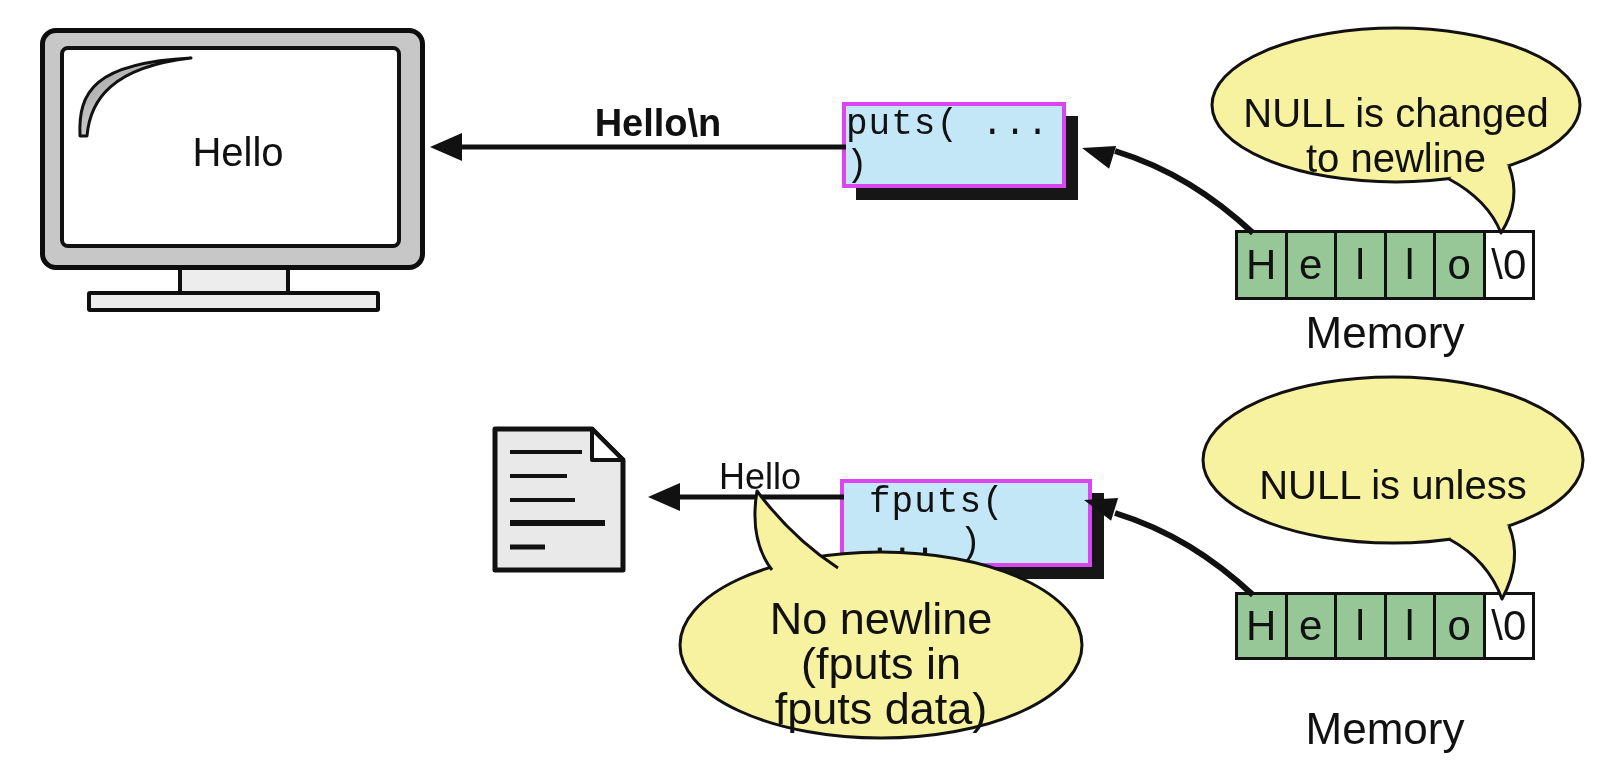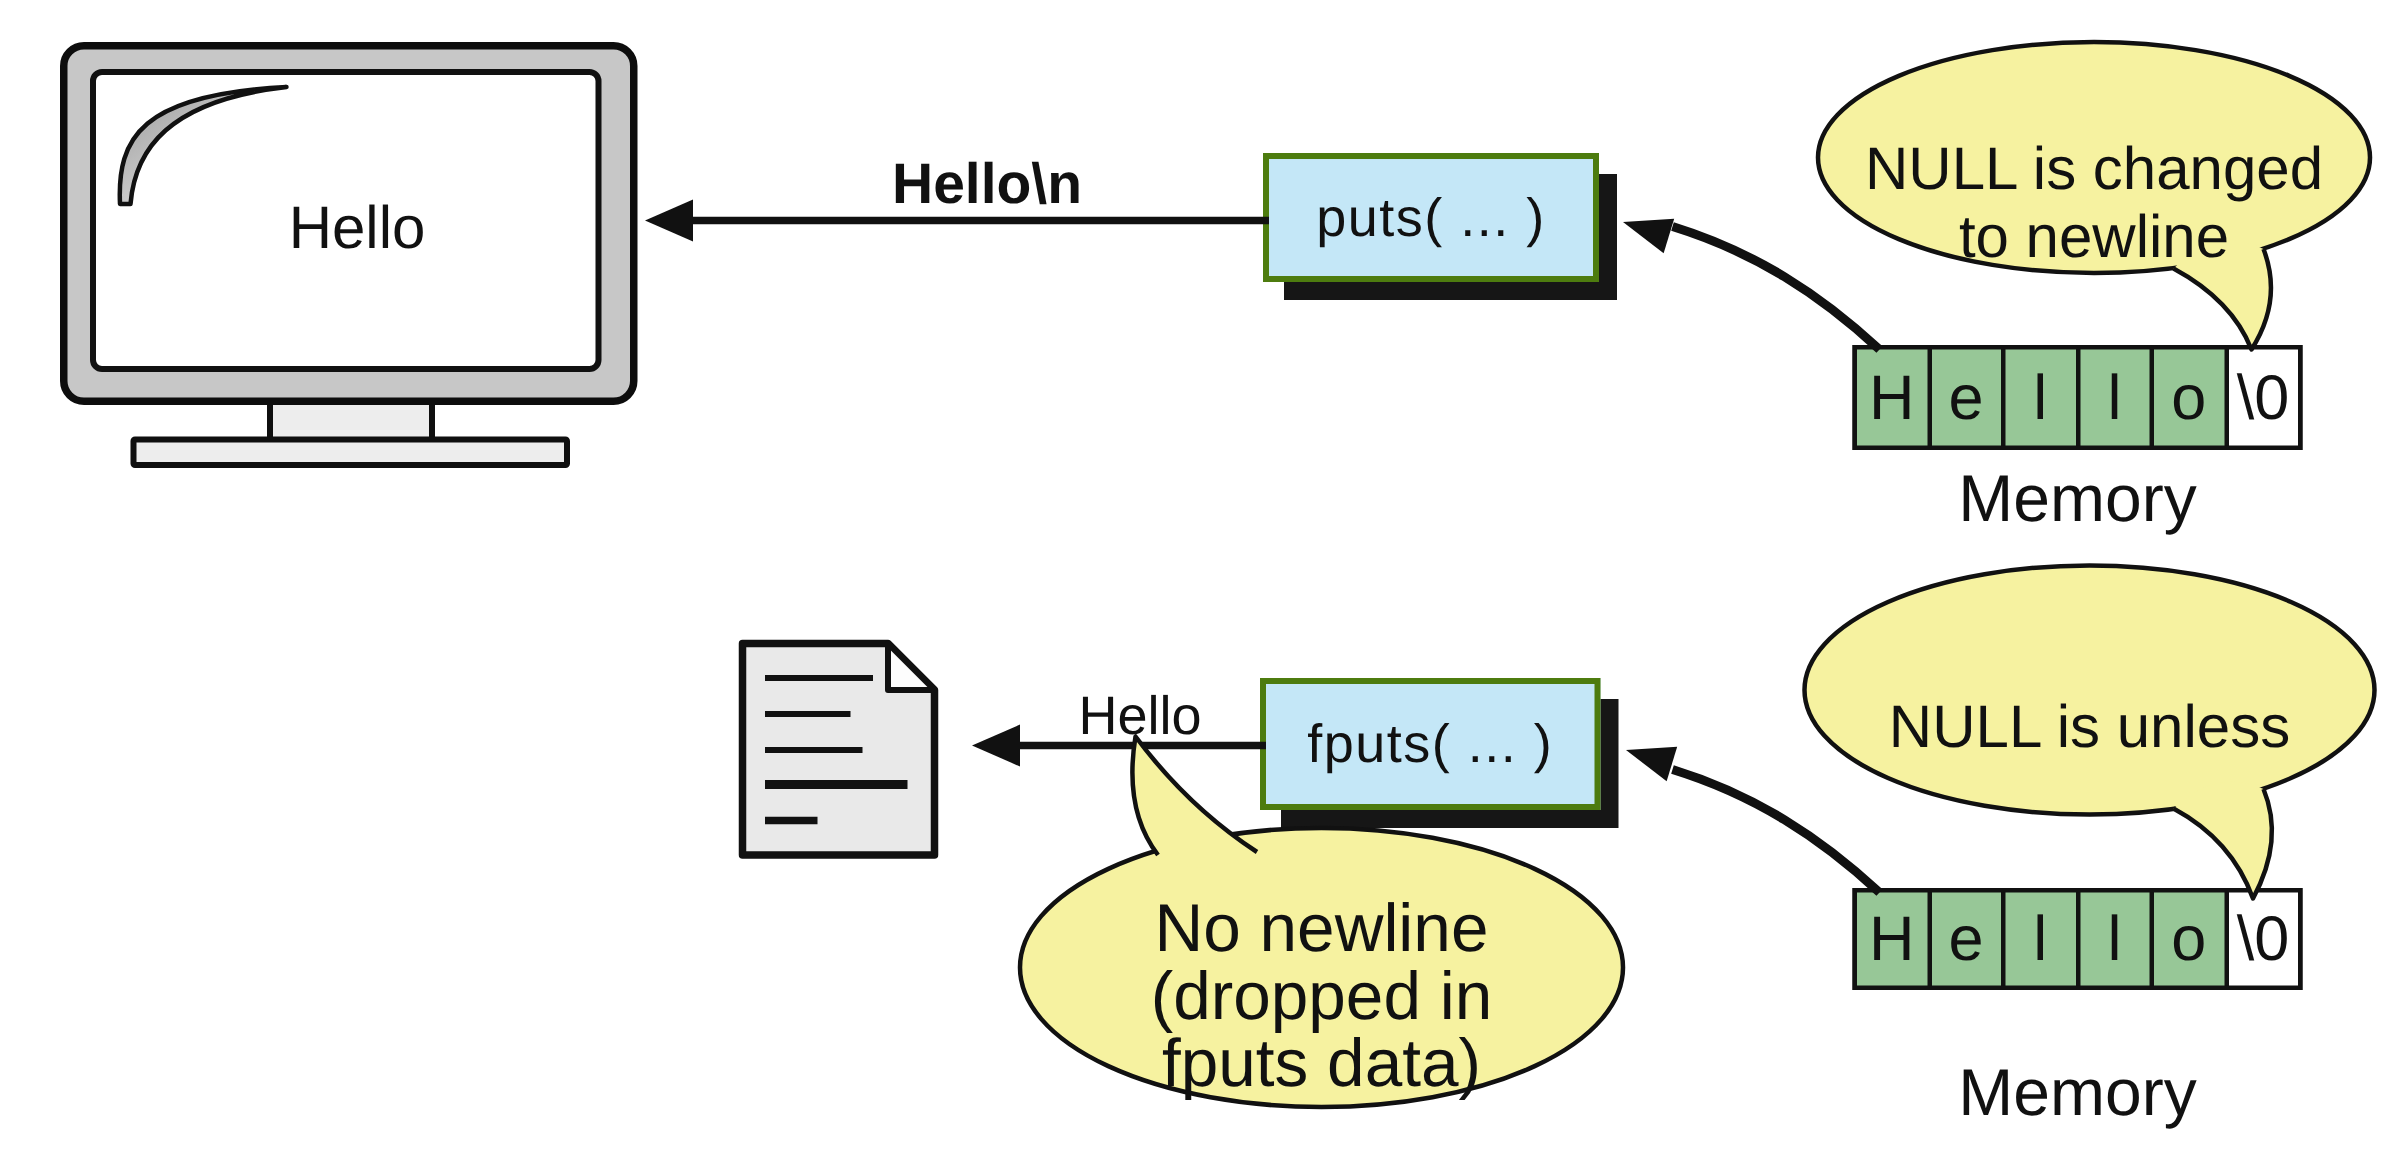--- a/index.html
+++ b/index.html
@@ -15,26 +15,26 @@
   .monitor-base{left:87px;top:291px;width:285px;height:13px;background:#ededed;border:4px solid #0f0f0f;border-radius:3px;z-index:2;}
   .monitor-frame{left:40px;top:28px;width:375px;height:232px;background:#c7c7c7;border:5px solid #0d0d0d;border-radius:16px;z-index:3;}
   .monitor-screen{left:15px;top:13px;width:333px;height:194px;background:#ffffff;border:4px solid #111;border-radius:8px;}
   .screen-text{left:138px;top:130px;width:200px;text-align:center;font-size:40px;z-index:4;}
 
   
   .doc-icon{left:490px;top:424px;z-index:2;}
 
   
   .fn-box{
-    background:#c4e7f7;border:4px solid #4d7c0f;box-shadow:13px 13px 0 -1px #161616;
+    background:#c4e7f7;border:4px solid #d946ef;box-shadow:13px 13px 0 -1px #161616;
     display:flex;align-items:center;justify-content:center;
-    font-size:36px;letter-spacing:1px;z-index:3;
+    font-size:36px;letter-spacing:1px;z-index:3;font-family:Liberation Mono, monospace;
   }
   .puts-box{left:842px;top:102px;width:216px;height:78px;}
-  .fputs-box{left:840px;top:452px;width:219px;height:80px;}
+  .fputs-box{left:840px;top:479px;width:219px;height:80px;padding-left:25px;}
 
   
   .mem-array{display:flex;border:3px solid #111;z-index:2;background:#111;gap:3px;}
   .mem-top{left:1235px;top:230px;width:294px;height:64px;}
   .mem-bottom{left:1235px;top:592px;width:294px;height:62px;}
   .cell{flex:1 1 0;background:#97c797;display:flex;align-items:center;justify-content:center;font-size:42px;color:#111;}
   .cell.null{background:#ffffff;}
   .mem-label{width:300px;text-align:center;font-size:44px;z-index:2;}
   .mem-label-top{left:1235px;top:308px;}
   .mem-label-bottom{left:1235px;top:704px;}
@@ -162,17 +162,17 @@
     <div>NULL is changed</div>
     <div>to newline</div>
   </div>
 
   <div class="abs bubble-text bubble-text-dropped">
     <div>NULL is unless</div>
   </div>
 
   <div class="abs bubble-text bubble-text-note">
     <div>No newline</div>
-    <div>(dropped in</div>
+    <div>(fputs in</div>
     <div>fputs data)</div>
   </div>
 
 </div>
 
 </body></html>

